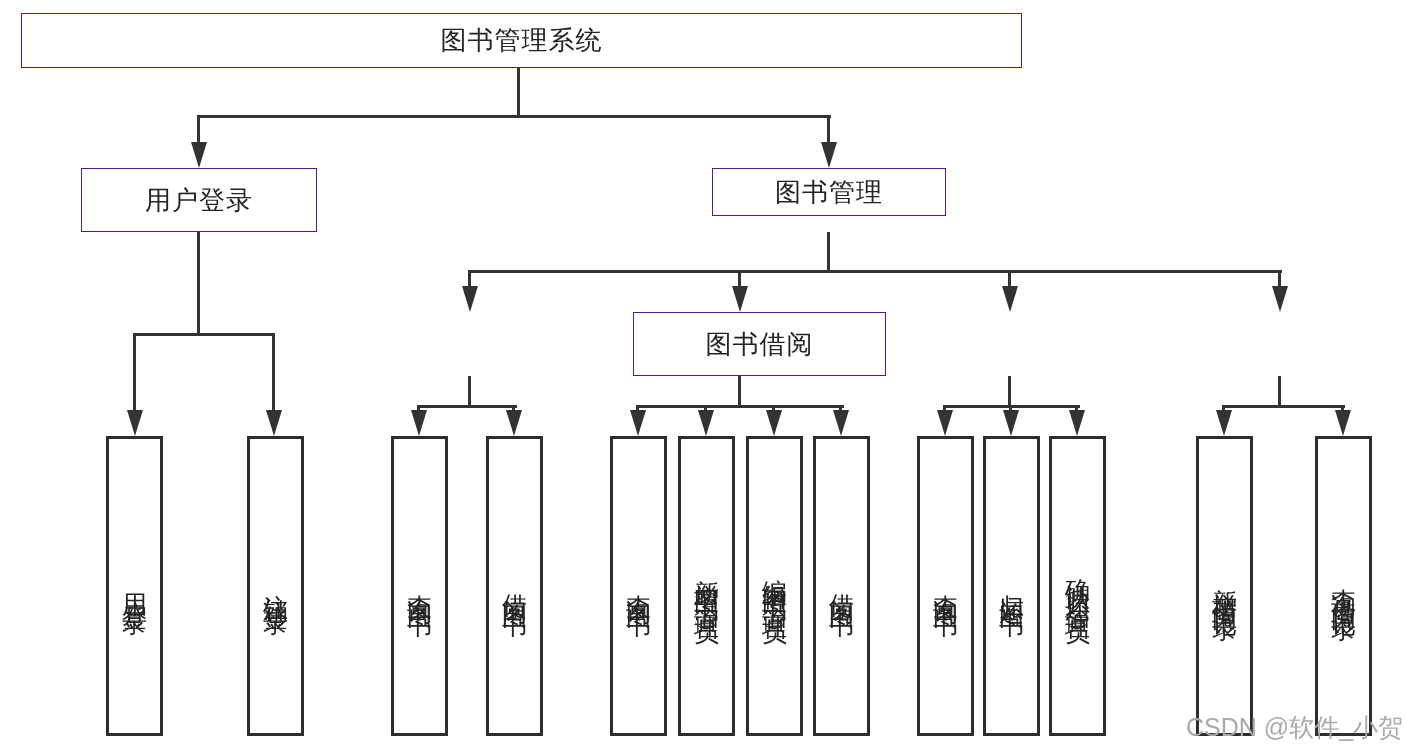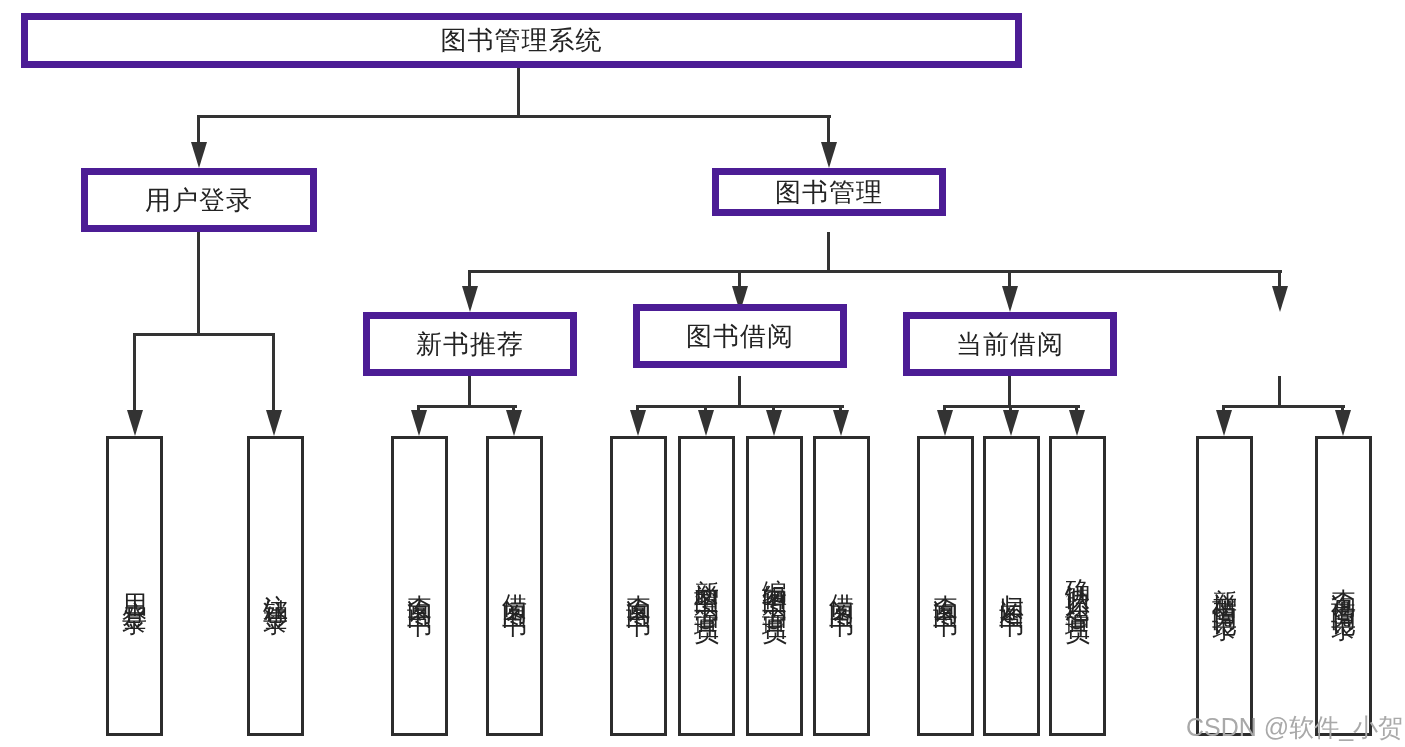--- a/index.html
+++ b/index.html
@@ -5,21 +5,21 @@
   html,body { margin:0; padding:0; background:#ffffff; }
   .canvas {
     position:relative; width:1405px; height:747px;
     background:#ffffff; overflow:hidden;
     font-family:"Liberation Sans","DejaVu Sans",sans-serif;
     color:#222222;
   }
   
   .hbox {
     position:absolute; box-sizing:border-box;
-    border:7px solid #4c1d95; background:#ffffff;
+    border:1px solid #4c1d95; background:#ffffff;
     display:flex; align-items:center; justify-content:center;
     font-size:26px; letter-spacing:1px; white-space:nowrap;
     color:#232323;
   }
   .vbox {
     position:absolute; box-sizing:border-box;
     top:436px; width:57px; height:300px;
     border:3px solid #2d2d2d; background:#ffffff;
     display:flex; align-items:center; justify-content:center;
   }
@@ -104,23 +104,21 @@
   <div class="vline" style="left:1222px;top:405px;height:9px"></div>
   <div class="arrow" style="left:1216px;top:410px"></div>
   <div class="vline" style="left:1341px;top:405px;height:9px"></div>
   <div class="arrow" style="left:1335px;top:410px"></div>
 
   <div class="hbox" style="left:21px;top:13px;width:1001px;height:55px">图书管理系统</div>
 
   <div class="hbox" style="left:81px;top:168px;width:236px;height:64px">用户登录</div>
   <div class="hbox" style="left:712px;top:168px;width:234px;height:48px">图书管理</div>
 
-  <div class="hbox" style="left:363px;top:312px;width:214px;height:64px">新书推荐</div>
-  <div class="hbox" style="left:633px;top:304px;width:214px;height:64px">图书借阅</div>
-  <div class="hbox" style="left:903px;top:312px;width:214px;height:64px">当前借阅</div>
+  <div class="hbox" style="left:633px;top:312px;width:253px;height:64px">图书借阅</div>
 
   <div class="vbox" style="left:106px">
     <span>用户登录</span>
     </div>
   <div class="vbox" style="left:247px">
     <span>注销登录</span>
     </div>
 
   <div class="vbox" style="left:391px">
     <span>查询图书</span>

